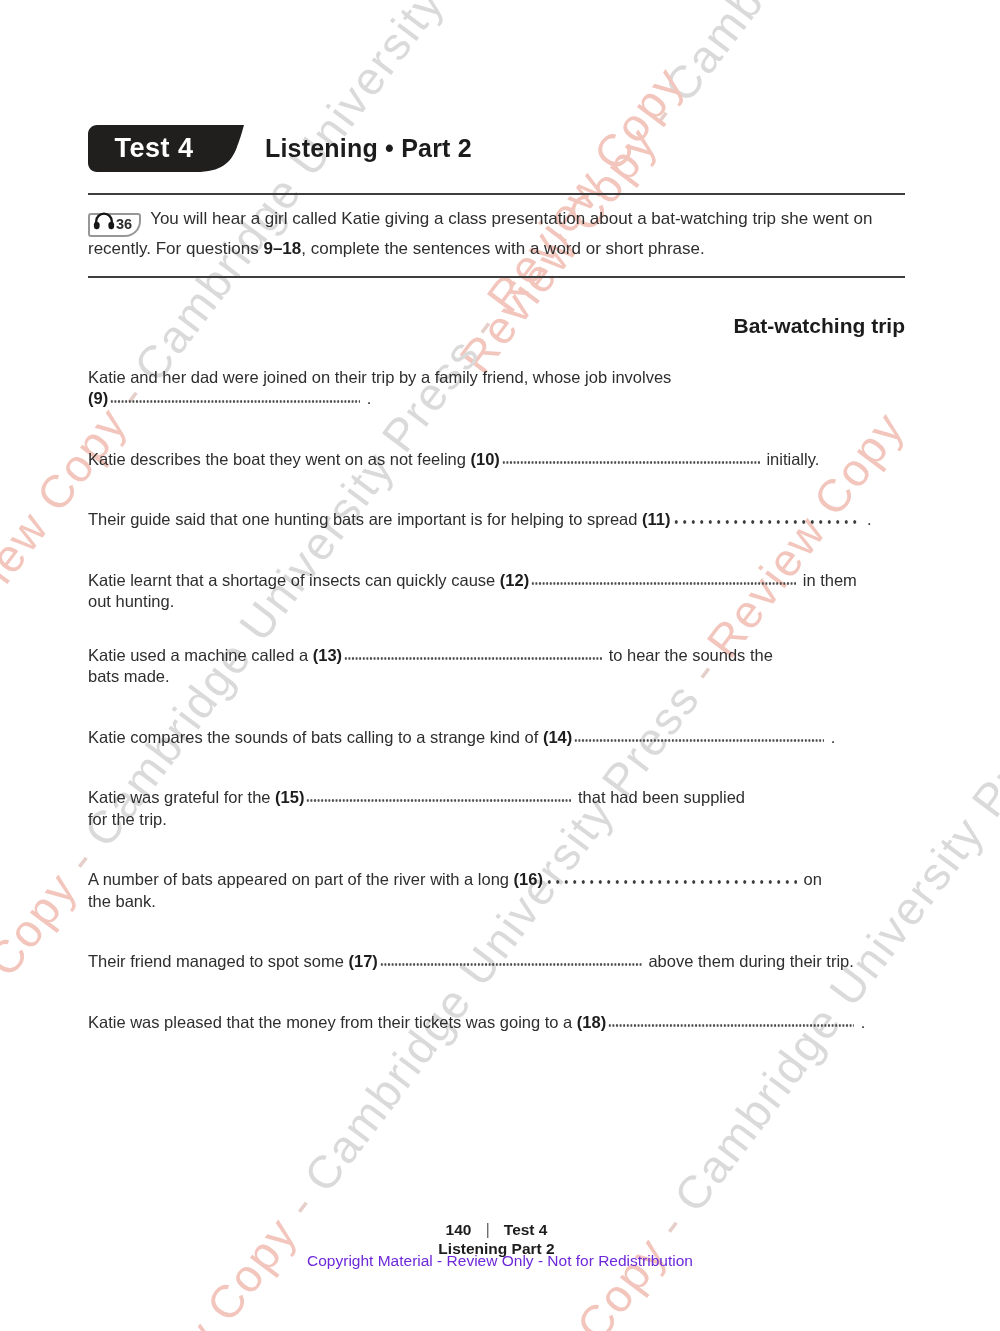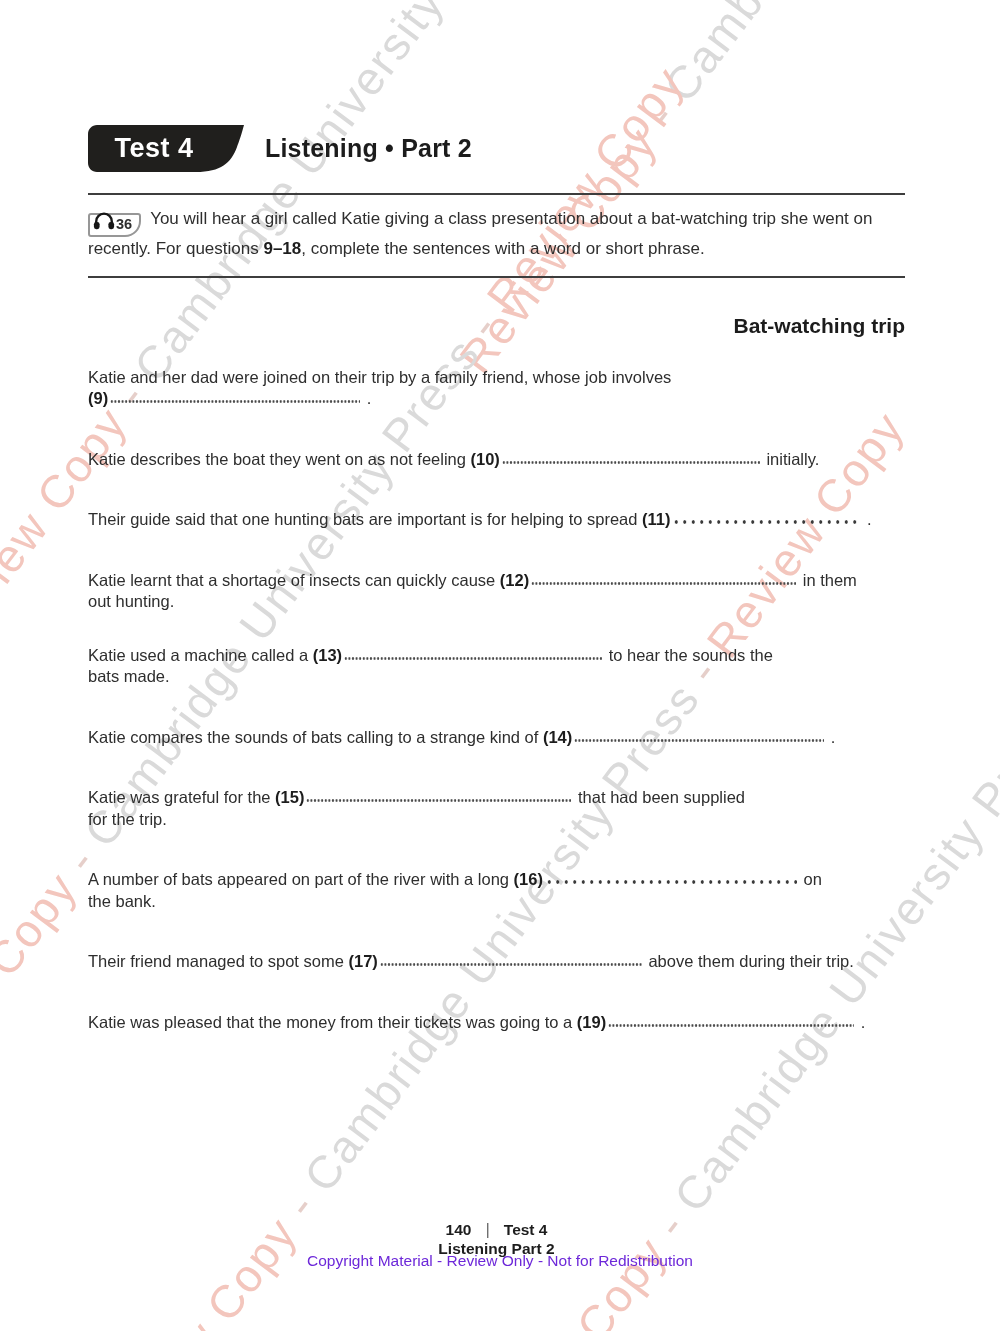--- a/index.html
+++ b/index.html
@@ -95,21 +95,21 @@
     <p class="q extra"><span>Katie used a machine called a </span><b class="qnum">(13)</b><span class="gap" style="width:258px"></span><span> to hear the sounds the</span><br><span>bats made.</span></p>
 
     <p class="q"><span>Katie compares the sounds of bats calling to a strange kind of </span><b class="qnum">(14)</b><span class="gap" style="width:250px"></span><span> .</span></p>
 
     <p class="q"><span>Katie was grateful for the </span><b class="qnum">(15)</b><span class="gap" style="width:265px"></span><span> that had been supplied</span><br><span>for the trip.</span></p>
 
     <p class="q"><span>A number of bats appeared on part of the river with a long </span><b class="qnum">(16)</b><span class="gap spaced" style="width:252px"></span><span> on</span><br><span>the bank.</span></p>
 
     <p class="q"><span>Their friend managed to spot some </span><b class="qnum">(17)</b><span class="gap" style="width:262px"></span><span> above them during their trip.</span></p>
 
-    <p class="q"><span>Katie was pleased that the money from their tickets was going to a </span><b class="qnum">(19)</b><span class="gap" style="width:246px"></span><span> .</span></p>
+    <p class="q"><span>Katie was pleased that the money from their tickets was going to a </span><b class="qnum">(18)</b><span class="gap" style="width:246px"></span><span> .</span></p>
 
   </div>
 
   <div class="footer">
     <div class="pg-group">
       <span>140</span>
       <span class="vbar">|</span>
       <span>Test 4</span>
     </div>
     <div>Listening Part 2</div>

